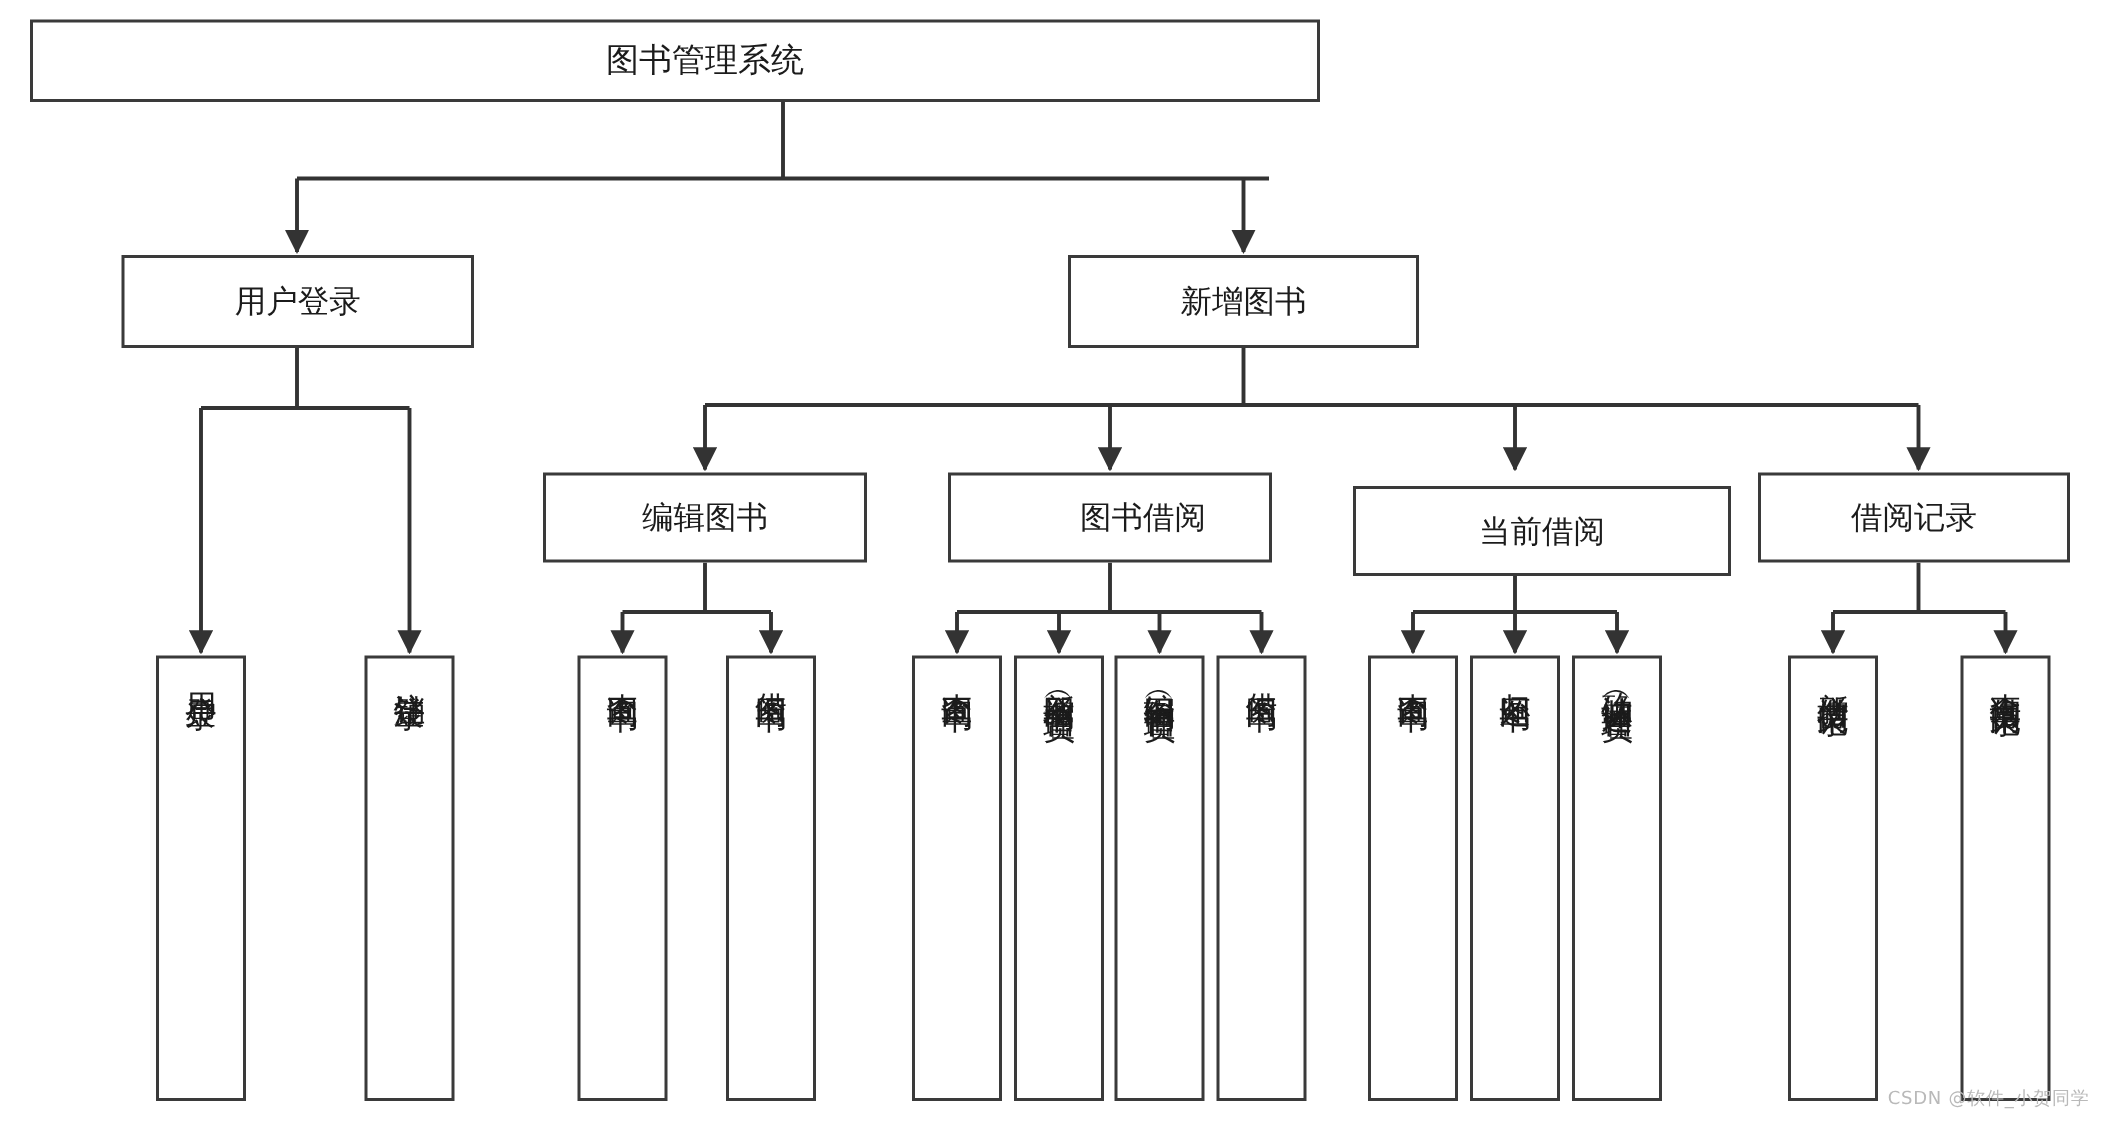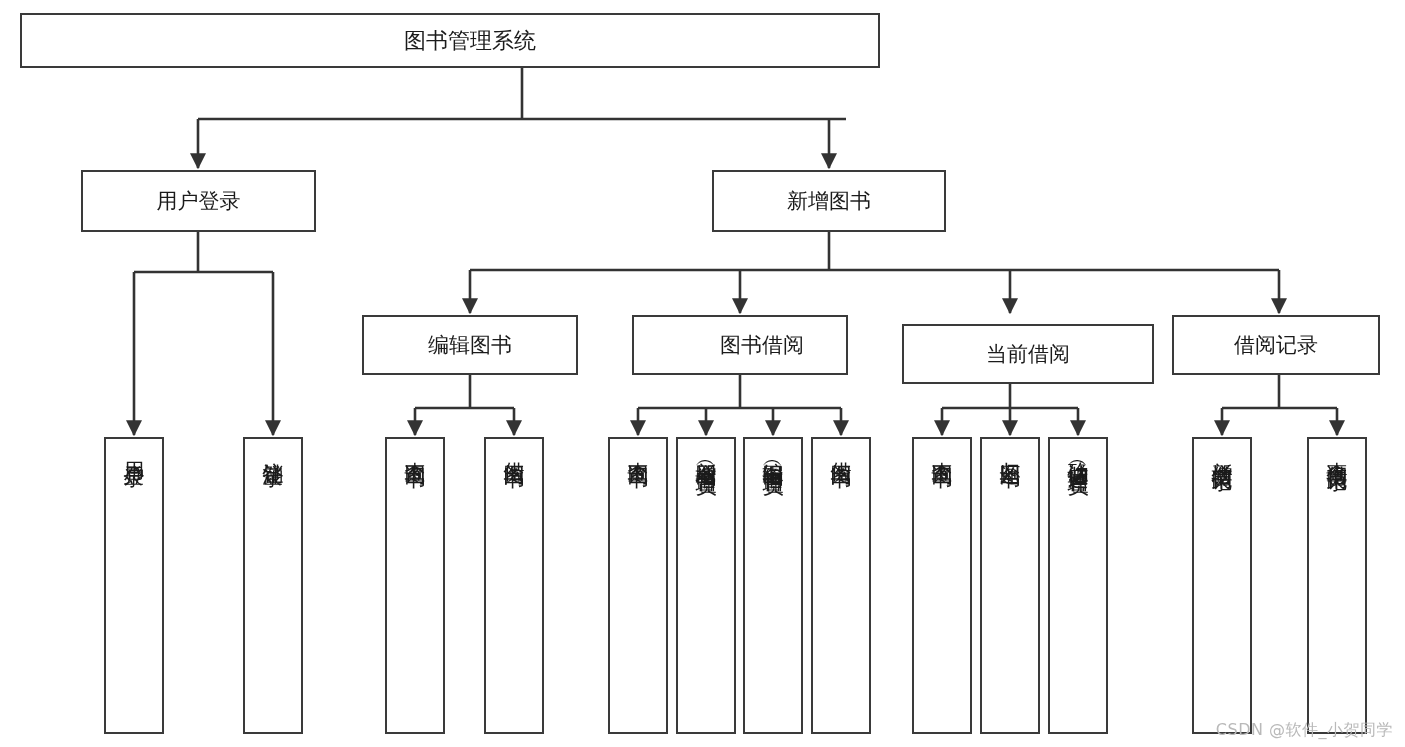--- a/index.html
+++ b/index.html
@@ -19,21 +19,21 @@
   .h-node .lbl{font-size:21px;white-space:nowrap;}
   .root.h-node .lbl{font-size:22px;}
   .v-node .lbl{
     writing-mode:vertical-rl;text-orientation:upright;
     font-size:21px;letter-spacing:2px;line-height:1.05;
     white-space:nowrap;
   }
   .v-node{padding-top:6px;align-items:flex-start;justify-content:center;}
   .watermark{
     position:absolute;right:12px;bottom:6px;
-    font-size:16px;color:#b9b9b9;white-space:nowrap;letter-spacing:.5px;
+    font-size:12px;color:#b9b9b9;white-space:nowrap;letter-spacing:.5px;
   }
 </style>
 </head>
 <body>
 
 <div id="stage">
 
   <svg id="wires" viewBox="0 0 1405 747" xmlns="http://www.w3.org/2000/svg">
     <defs>
       <marker id="arrow" viewBox="0 0 10 10" refX="9.2" refY="5" markerWidth="6.2" markerHeight="6.2" orient="auto-start-reverse">

